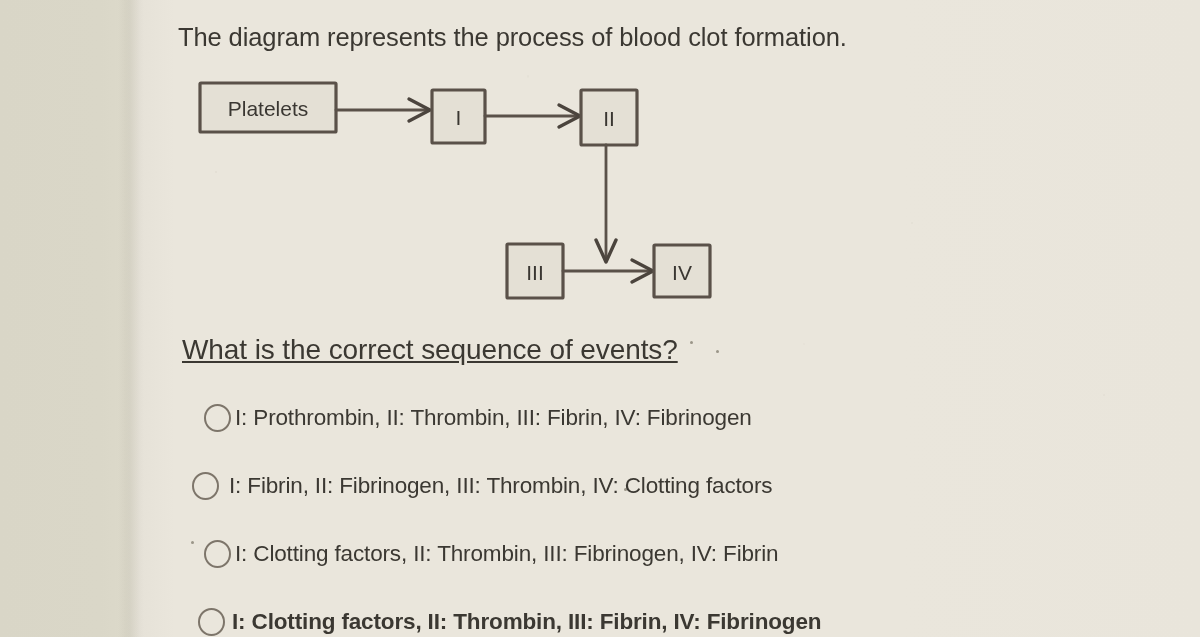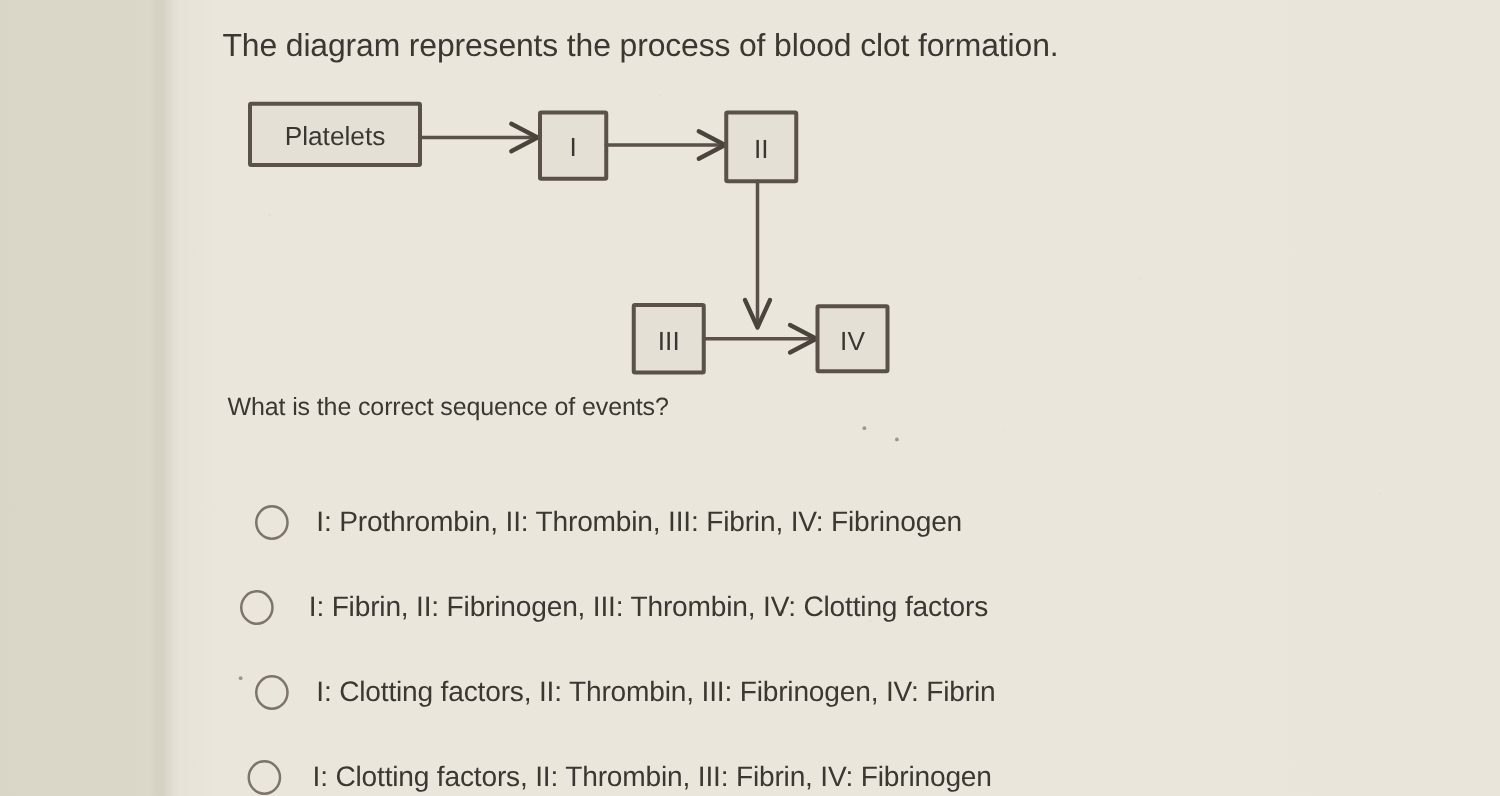--- a/index.html
+++ b/index.html
@@ -69,57 +69,58 @@
   #diagram {
     position: absolute;
     left: 0; top: 0;
     width: 1200px; height: 637px;
     pointer-events: none;
   }
 
   .question {
     position: absolute;
     left: 182px;
-    top: 315px;
-    font-size: 20px;
+    top: 334px;
+    font-size: 28px;
     color: #3b3832;
     letter-spacing: -0.1px;
+    text-decoration: underline;
   }
 
   #options {
     position: absolute;
     left: 204px;
     top: 384px;
     width: 960px;
   }
   .option {
     display: flex;
     align-items: center;
     height: 68px;
-    gap: 22px;
+    gap: 4px;
   }
   .option .radio {
     flex: 0 0 auto;
     width: 27px;
     height: 28px;
     border: 2.6px solid #7d756a;
     border-radius: 50%;
     background: transparent;
     box-sizing: border-box;
   }
   .option .otext {
     font-size: 22.5px;
     color: #3b3832;
     letter-spacing: -0.15px;
     white-space: nowrap;
   }
   .option.indent-a { margin-left: -12px; }
   .option.indent-a .otext { margin-left: 6px; }
   .option.indent-b { margin-left: -6px; }
-  .option.indent-b .otext { margin-left: 3px; }
+  .option.indent-b .otext { margin-left: 3px; font-weight: bold; }
 
   .tick {
     position: absolute;
     width: 3px; height: 3px;
     background: rgba(90,84,70,.55);
     border-radius: 50%;
   }
 </style>
 </head>
 <body>

